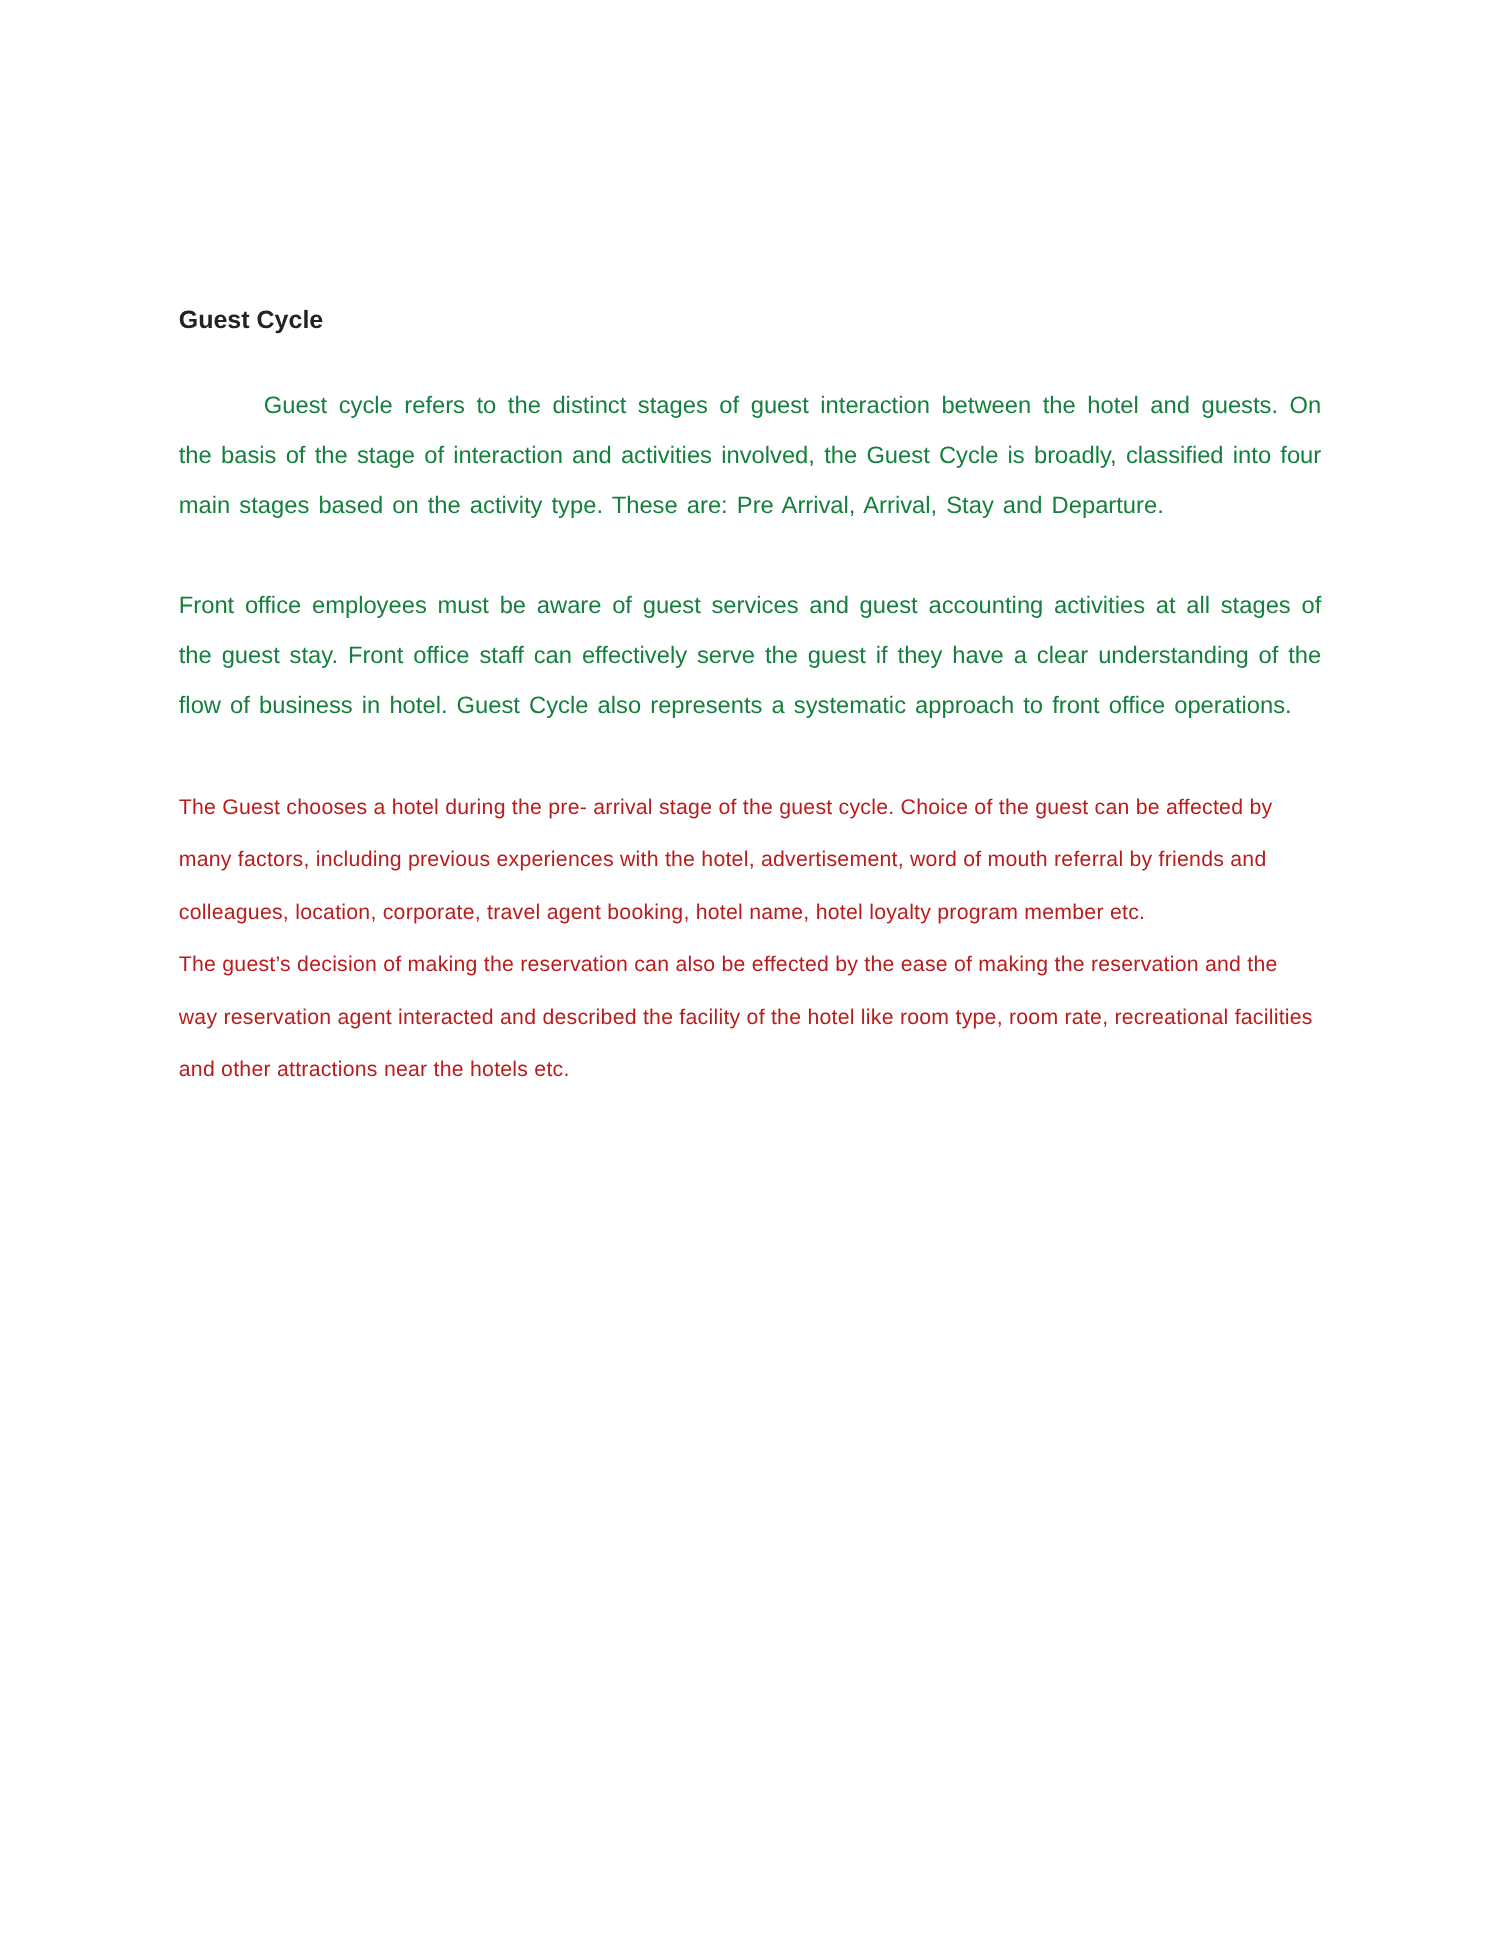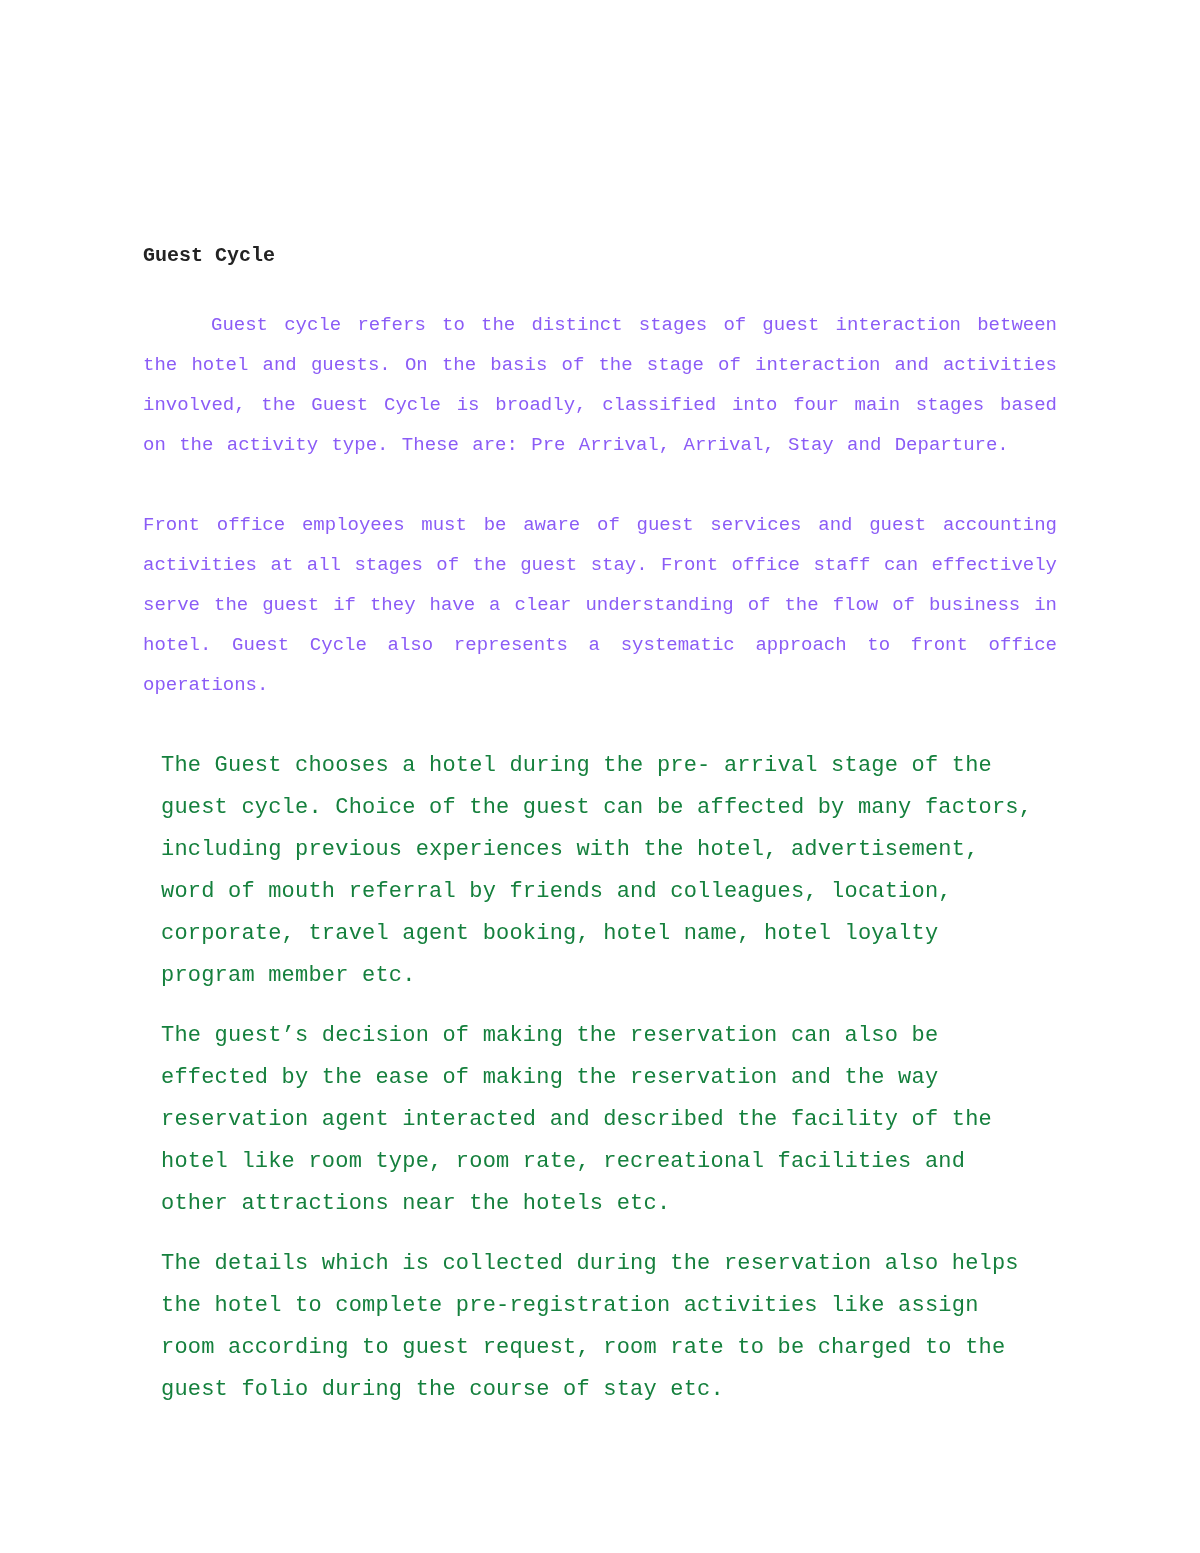--- a/index.html
+++ b/index.html
@@ -6,21 +6,21 @@
     margin: 0;
     padding: 0;
     background: #ffffff;
   }
   .page {
     position: relative;
     width: 1200px;
     height: 1553px;
     background: #ffffff;
     overflow: hidden;
-    font-family: Liberation Mono, monospace;
+    font-family: Liberation Sans, sans-serif;
   }
   .content {
     box-sizing: border-box;
     padding: 243px 143px 0 143px;
     color: #3c3c3c;
   }
   .heading-1 {
     font-size: 20px;
     font-weight: 700;
     color: #232323;
@@ -31,40 +31,40 @@
     font-size: 20px;
     font-weight: 700;
     color: #232323;
     margin: 0 0 42px 0;
     line-height: 26px;
   }
   .para-justified {
     font-size: 19px;
     line-height: 40px;
     text-align: justify;
-    color: #8b5cf6;
+    color: #15803d;
     margin: 0 0 40px 0;
     word-spacing: 2px;
   }
   .para-justified.first-indent {
     text-indent: 68px;
   }
   .heading-3 {
     font-size: 20px;
     font-weight: 700;
     color: #232323;
     margin: 46px 0 16px 0;
     line-height: 26px;
   }
   .para-body {
-    font-size: 22px;
+    font-size: 17px;
     line-height: 42px;
     text-align: left;
-    color: #15803d;
-    margin: 18px;
+    color: #b91c1c;
+    margin: 0;
     letter-spacing: 0.2px;
   }
 </style>
 </head>
 <body>
 
 <div class="page">
   <div class="content">
 
     <div class="heading-1">Guest Cycle</div>
@@ -72,16 +72,15 @@
 
     <p class="para-justified first-indent">Guest cycle refers to the distinct stages of guest interaction between the hotel and guests. On the basis of the stage of interaction and activities involved, the Guest Cycle is broadly, classified into four main stages based on the activity type. These are: Pre Arrival, Arrival, Stay and Departure.</p>
 
     <p class="para-justified">Front office employees must be aware of guest services and guest accounting activities at all stages of the guest stay. Front office staff can effectively serve the guest if they have a clear understanding of the flow of business in hotel. Guest Cycle also represents a systematic approach to front office operations.</p>
 
 
     <p class="para-body">The Guest chooses a hotel during the pre- arrival stage of the guest cycle. Choice of the guest can be affected by many factors, including previous experiences with the hotel, advertisement, word of mouth referral by friends and colleagues, location, corporate, travel agent booking, hotel name, hotel loyalty program member etc.</p>
 
     <p class="para-body">The guest’s decision of making the reservation can also be effected by the ease of making the reservation and the way reservation agent interacted and described the facility of the hotel like room type, room rate, recreational facilities and other attractions near the hotels etc.</p>
 
-    <p class="para-body">The details which is collected during the reservation also helps the hotel to complete pre-registration activities like assign room according to guest request, room rate to be charged to the guest folio during the course of stay etc.</p>
 
   </div>
 </div>
 
 </body></html>

